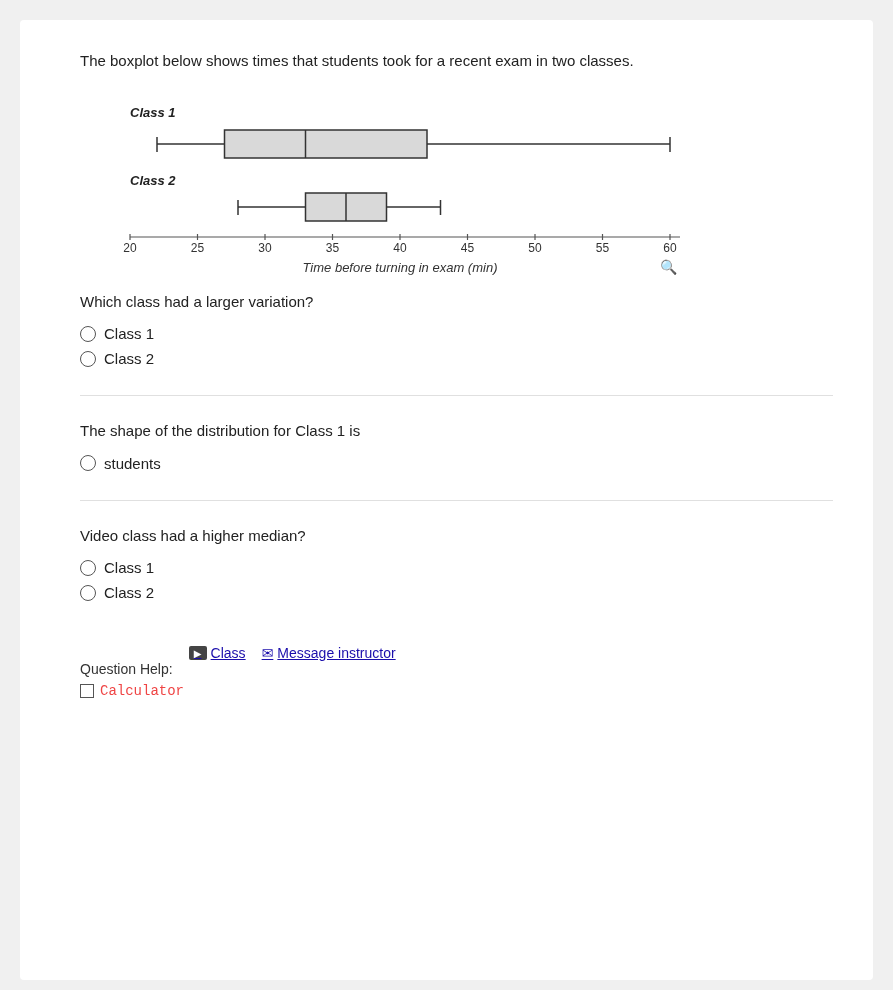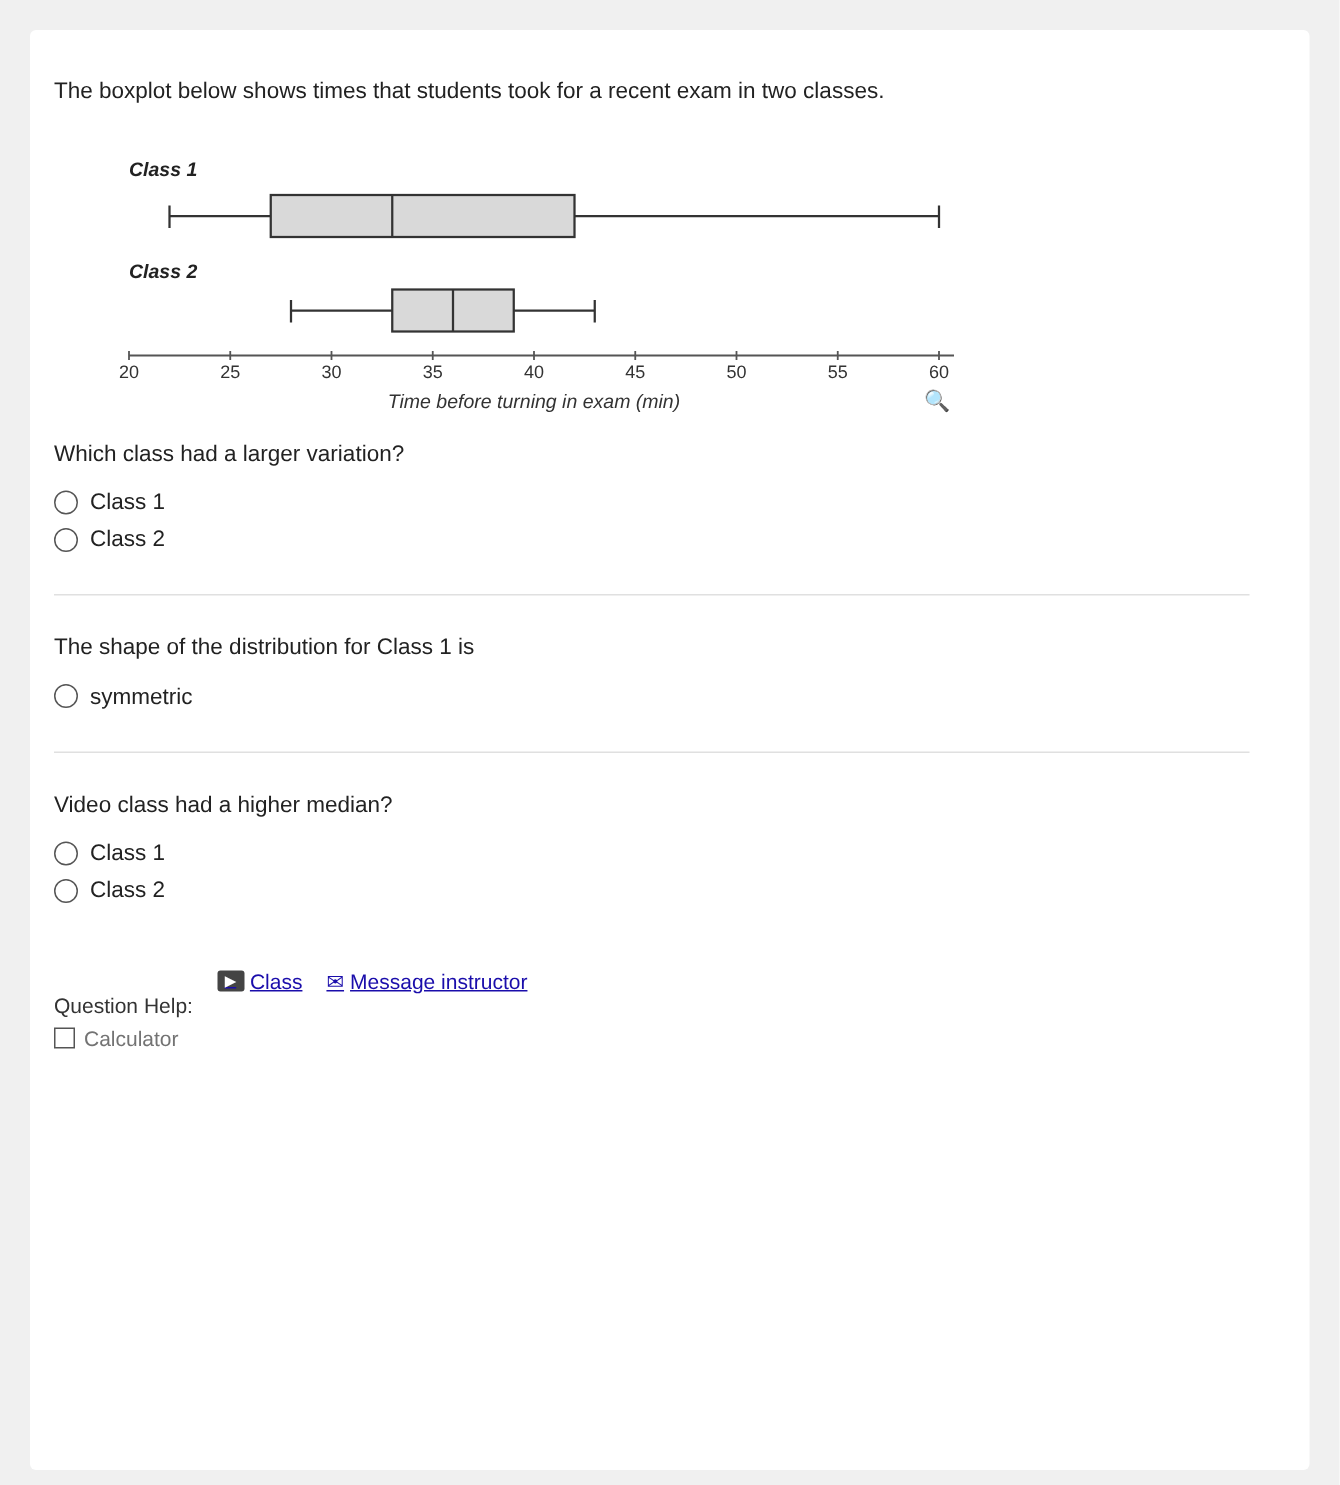--- a/index.html
+++ b/index.html
@@ -9,21 +9,21 @@
       display: flex;
       justify-content: center;
       align-items: flex-start;
       min-height: 990px;
       padding: 20px;
     }
     .card {
       background: #fff;
       width: 860px;
       min-height: 960px;
-      padding: 30px 40px 30px 16px;
+      padding: 30px 40px 30px 60px;
       border-radius: 4px;
     }
     .intro-text {
       font-size: 15px;
       color: #222;
       margin-bottom: 24px;
       line-height: 1.5;
     }
     
     .boxplot-container {
@@ -92,22 +92,23 @@
       background: #444;
       color: #fff;
       font-size: 10px;
       border-radius: 2px;
     }
     .calculator-row {
       display: flex;
       align-items: center;
       gap: 6px;
       font-size: 14px;
-      color: #737373;
+      color: #ef4444;
       margin-top: 6px;
+      font-family: Liberation Mono, monospace;
     }
     .calc-checkbox {
       width: 14px;
       height: 14px;
       border: 1.5px solid #555;
       background: #fff;
     }
   </style>
 </head>
 <body>
@@ -188,21 +189,21 @@
       <span>Class 2</span>
     </label>
   </div>
 
   <hr class="divider">
 
   <div class="question-block">
     <p class="question-text">The shape of the distribution for Class 1 is</p>
     <label class="radio-option">
       <span class="radio-circle"></span>
-      <span>symmetric</span>
+      <span>students</span>
     </label>
   </div>
 
   <hr class="divider">
 
   <div class="question-block">
     <p class="question-text">Video class had a higher median?</p>
     <label class="radio-option">
       <span class="radio-circle"></span>
       <span>Class 1</span>

